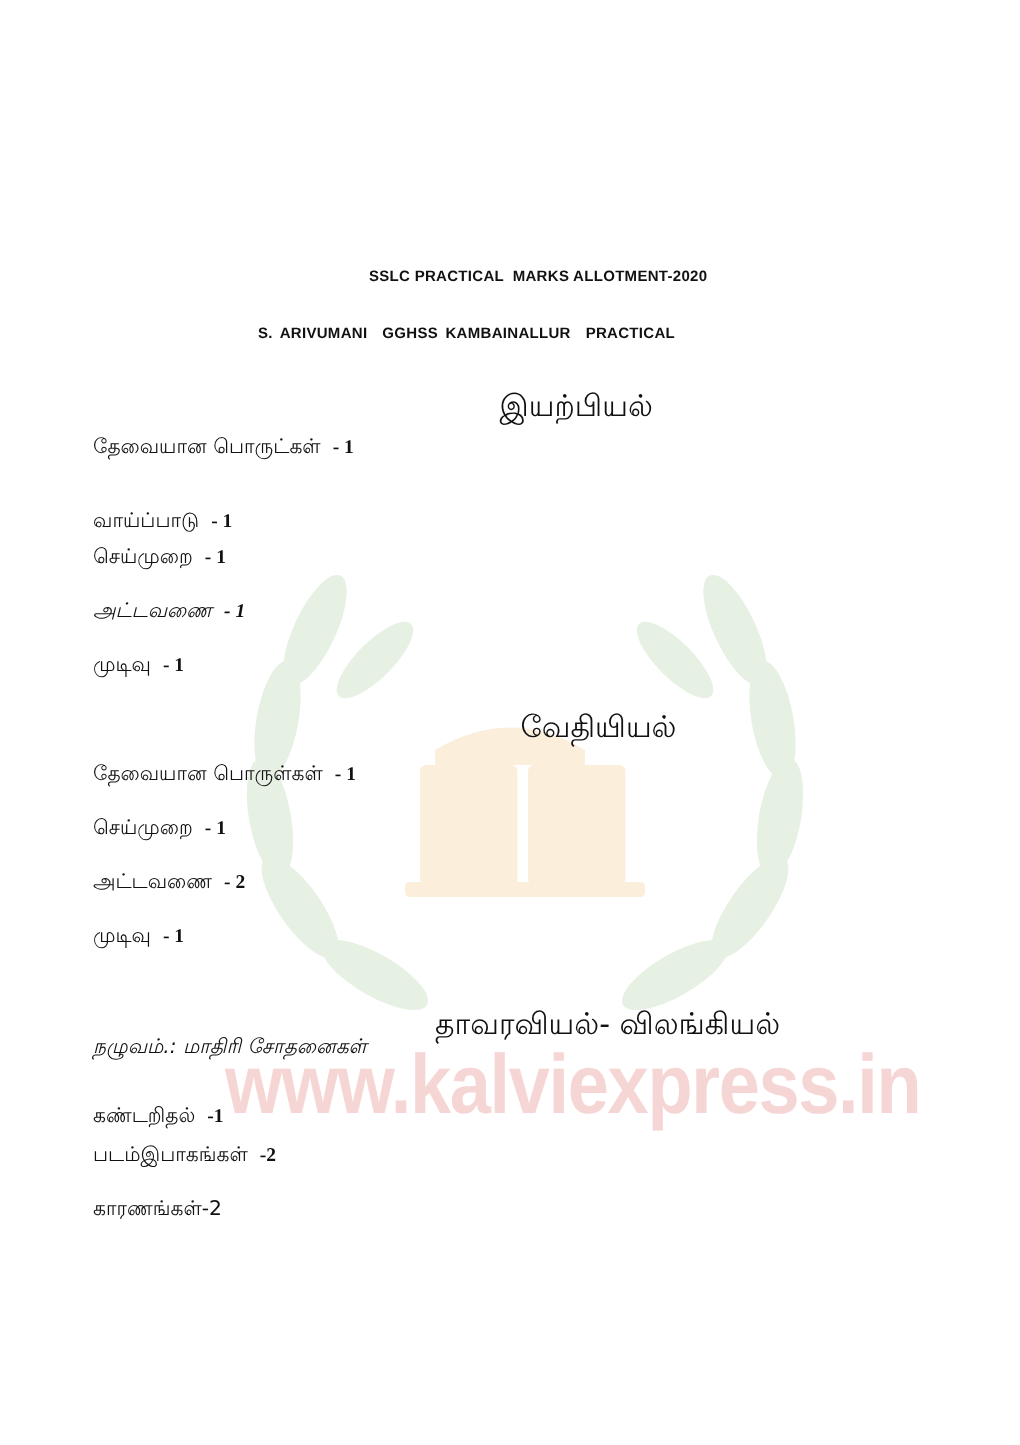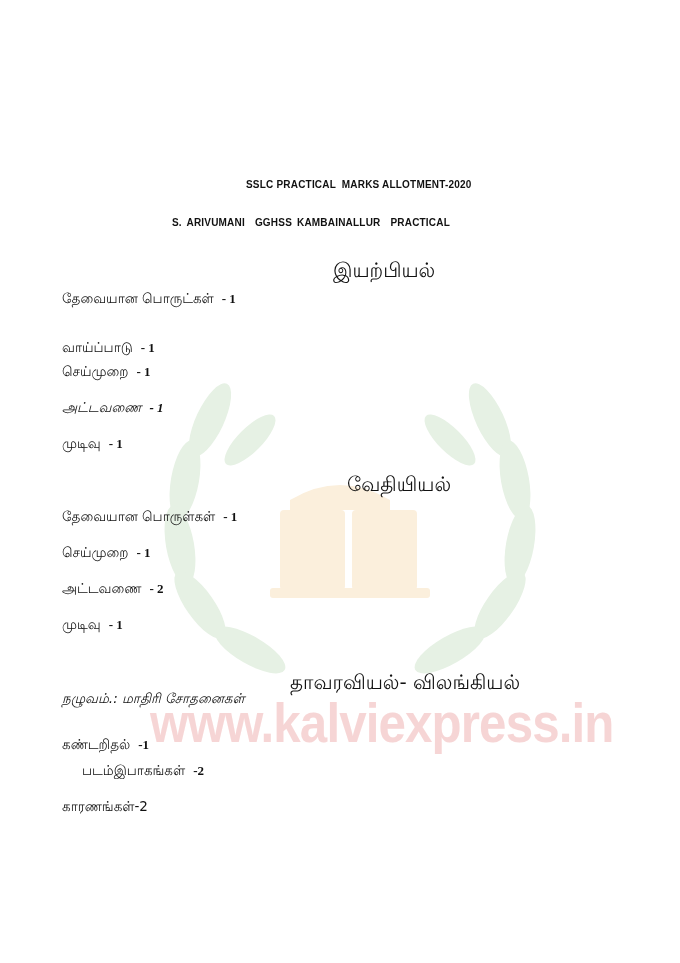--- a/index.html
+++ b/index.html
@@ -74,14 +74,14 @@
 
 <div class="section-heading" style="left:347px; top:472px;">வேதியியல்</div>
 <div class="line" style="top:508px;"><span>தேவையான பொருள்கள்</span><span class="mark">- 1</span></div>
 <div class="line" style="top:544px;"><span>செய்முறை</span><span class="mark">- 1</span></div>
 <div class="line" style="top:580px;text-align:center;"><span>அட்டவணை</span><span class="mark">- 2</span></div>
 <div class="line" style="top:616px;"><span>முடிவு</span><span class="mark">- 1</span></div>
 
 <div class="section-heading" style="left:290px; top:654px;margin-top:16px;">தாவரவியல்- விலங்கியல்</div>
 <div class="line" style="top:690px;font-style:italic;"><span>நழுவம்.: மாதிரி சோதனைகள்</span><span class="mark"></span></div>
 <div class="line" style="top:726px;margin-top:10px;"><span>கண்டறிதல்</span><span class="mark">-1</span></div>
-<div class="line" style="top:762px;margin-left:20px;"><span>படம்இபாகங்கள்</span><span class="mark">-2</span></div>
+<div class="line" style="top:762px;"><span>படம்இபாகங்கள்</span><span class="mark">-2</span></div>
 <div class="line" style="top:798px;"><span>காரணங்கள்-2</span><span class="mark"></span></div>
 
 </body></html>

